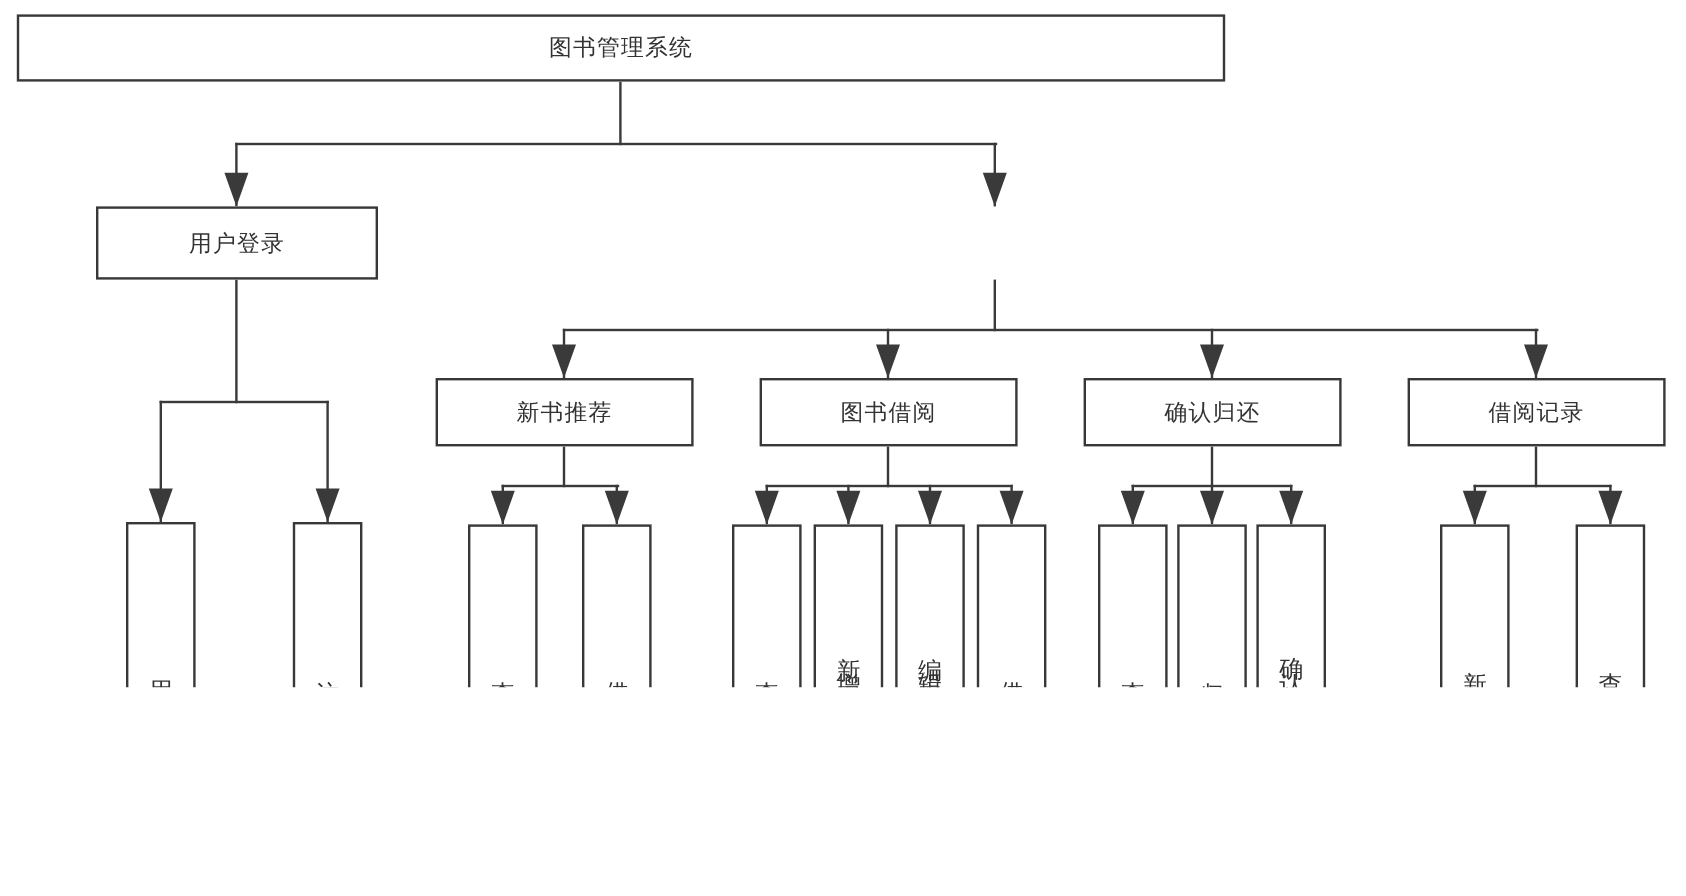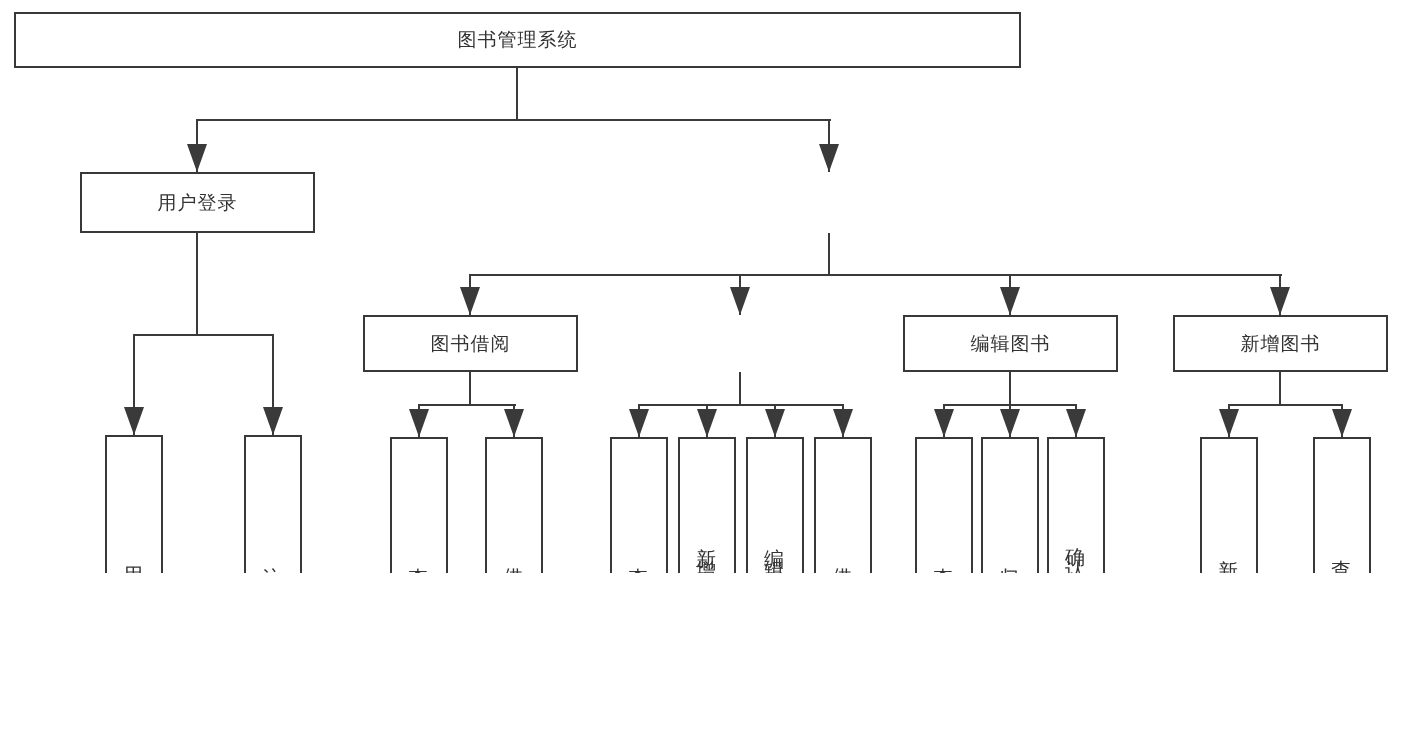--- a/index.html
+++ b/index.html
@@ -123,27 +123,30 @@
 
   <div class="hbox" style="left:14px; top:12px; width:1007px; height:56px;">
     <span>图书管理系统</span>
   </div>
 
   <div class="hbox" style="left:80px; top:172px; width:235px; height:61px;">
     <span>用户登录</span>
   </div>
 
   <div class="hbox" style="left:363px; top:315px; width:215px; height:57px;">
+    <span>新书推荐</span>
+  </div>
+  <div class="hbox" style="left:633px; top:315px; width:215px; height:57px;">
     <span>图书借阅</span>
   </div>
   <div class="hbox" style="left:903px; top:315px; width:215px; height:57px;">
-    <span>编辑图书</span>
+    <span>确认归还</span>
   </div>
   <div class="hbox" style="left:1173px; top:315px; width:215px; height:57px;">
-    <span>新增图书</span>
+    <span>借阅记录</span>
   </div>
 
   <div class="vbox ls-4" style="left:105px; top:435px; width:58px; height:300px;">
     <span>用户登录</span>
   </div>
   <div class="vbox ls-4" style="left:244px; top:435px; width:58px; height:300px;">
     <span>注销登录</span>
   </div>
 
   <div class="vbox ls-4" style="left:390px; top:437px; width:58px; height:298px;">

